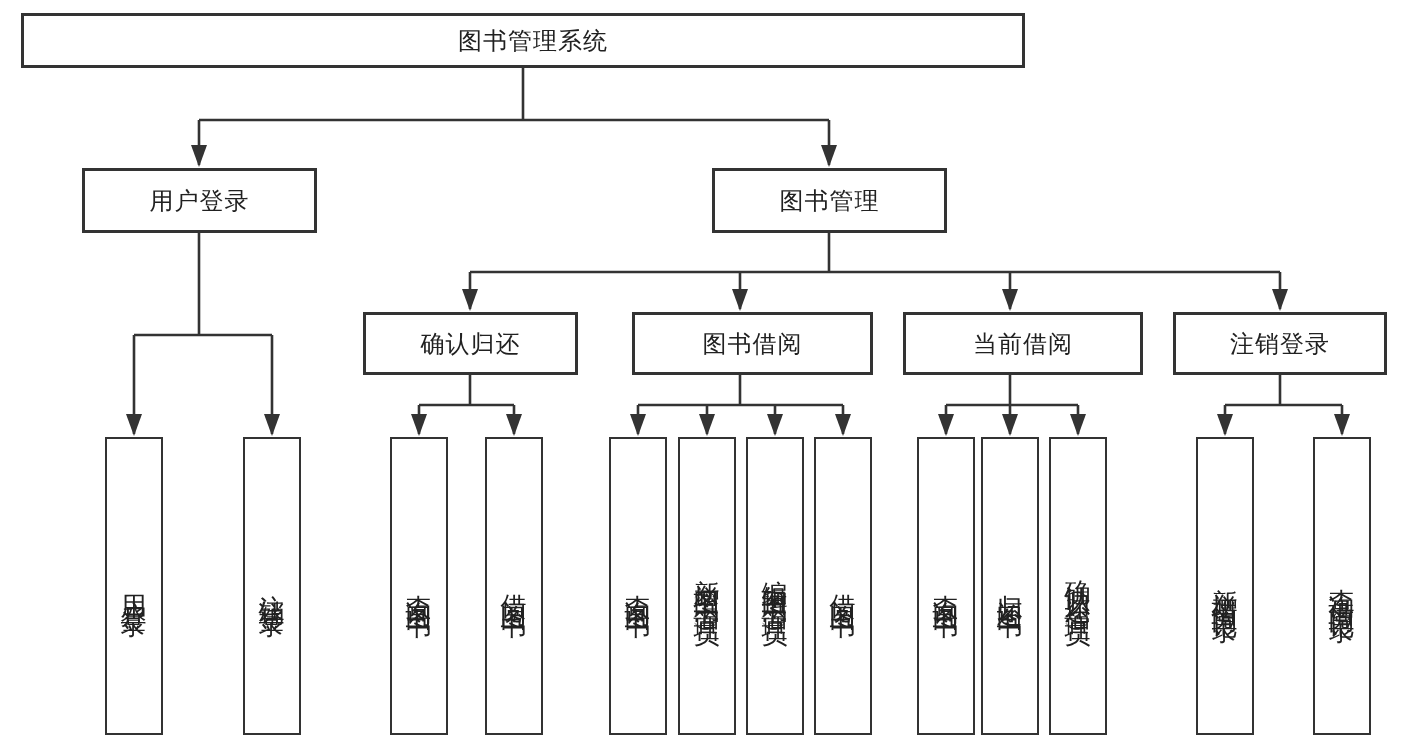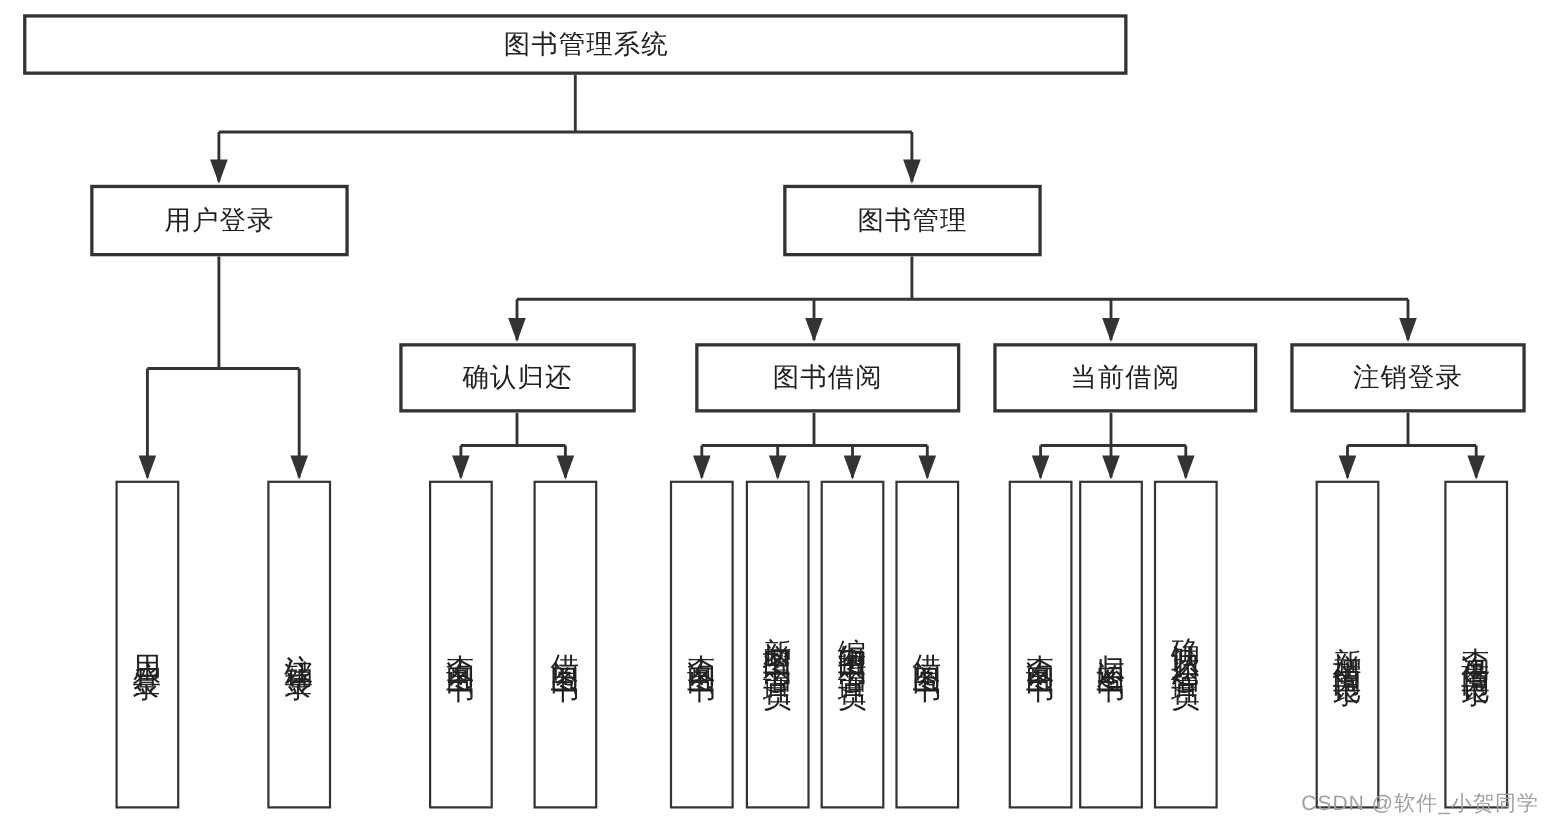--- a/index.html
+++ b/index.html
@@ -159,15 +159,14 @@
     <span>确认归还（管理员）</span>
   </div>
 
   <div class="node leaf" style="left:1196px; top:437px; width:58px; height:298px;">
     <span>新增借阅记录</span>
   </div>
   <div class="node leaf" style="left:1313px; top:437px; width:58px; height:298px;">
     <span>查询借阅记录</span>
   </div>
 
-  <div class="watermark">CSDN @软件_小贺同学</div>
 
 </div>
 
 </body></html>

